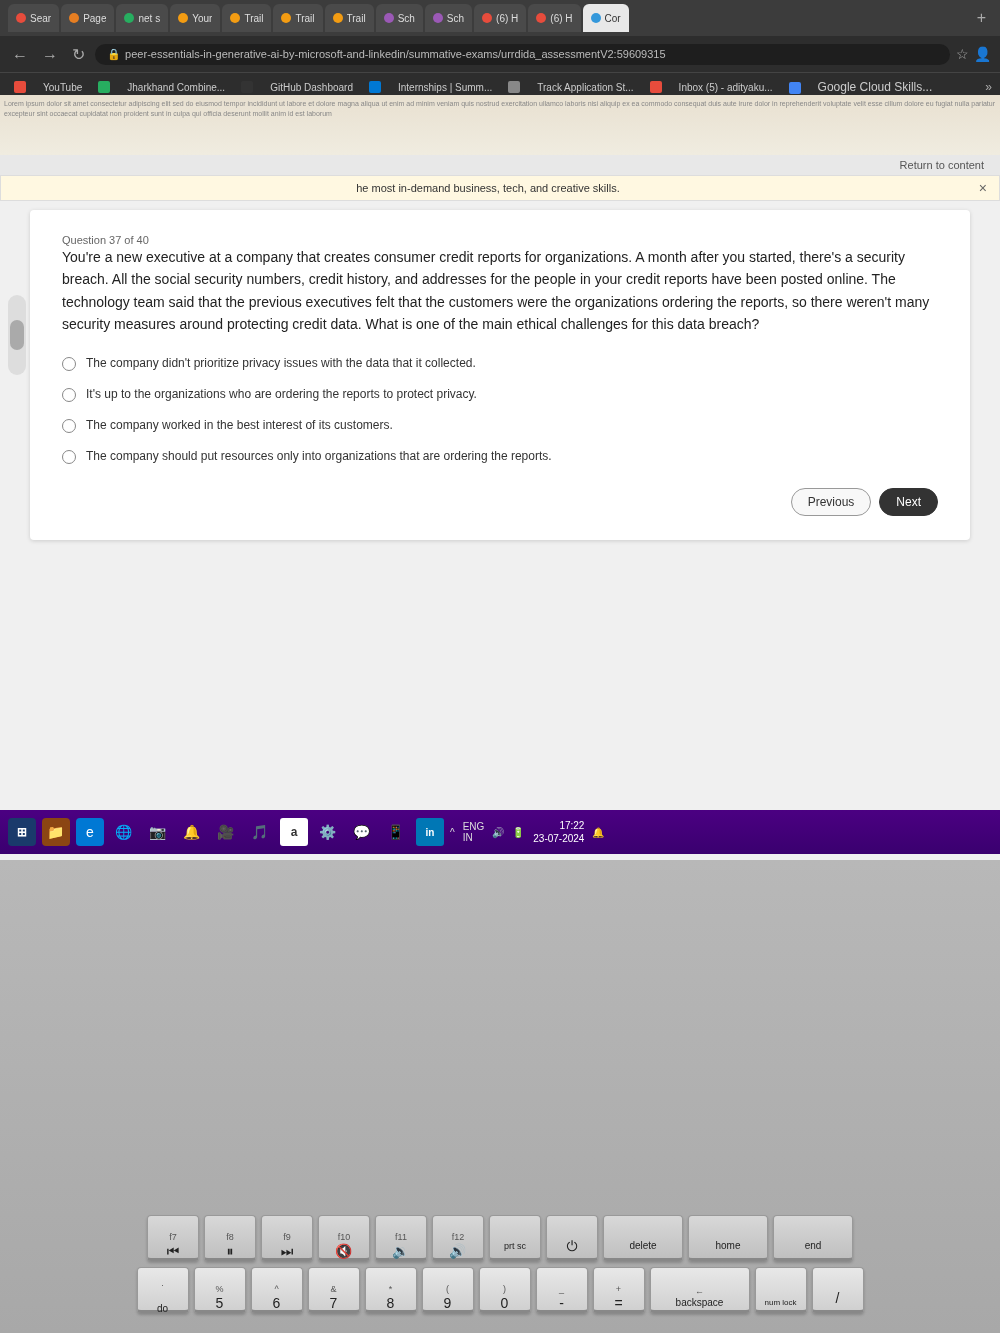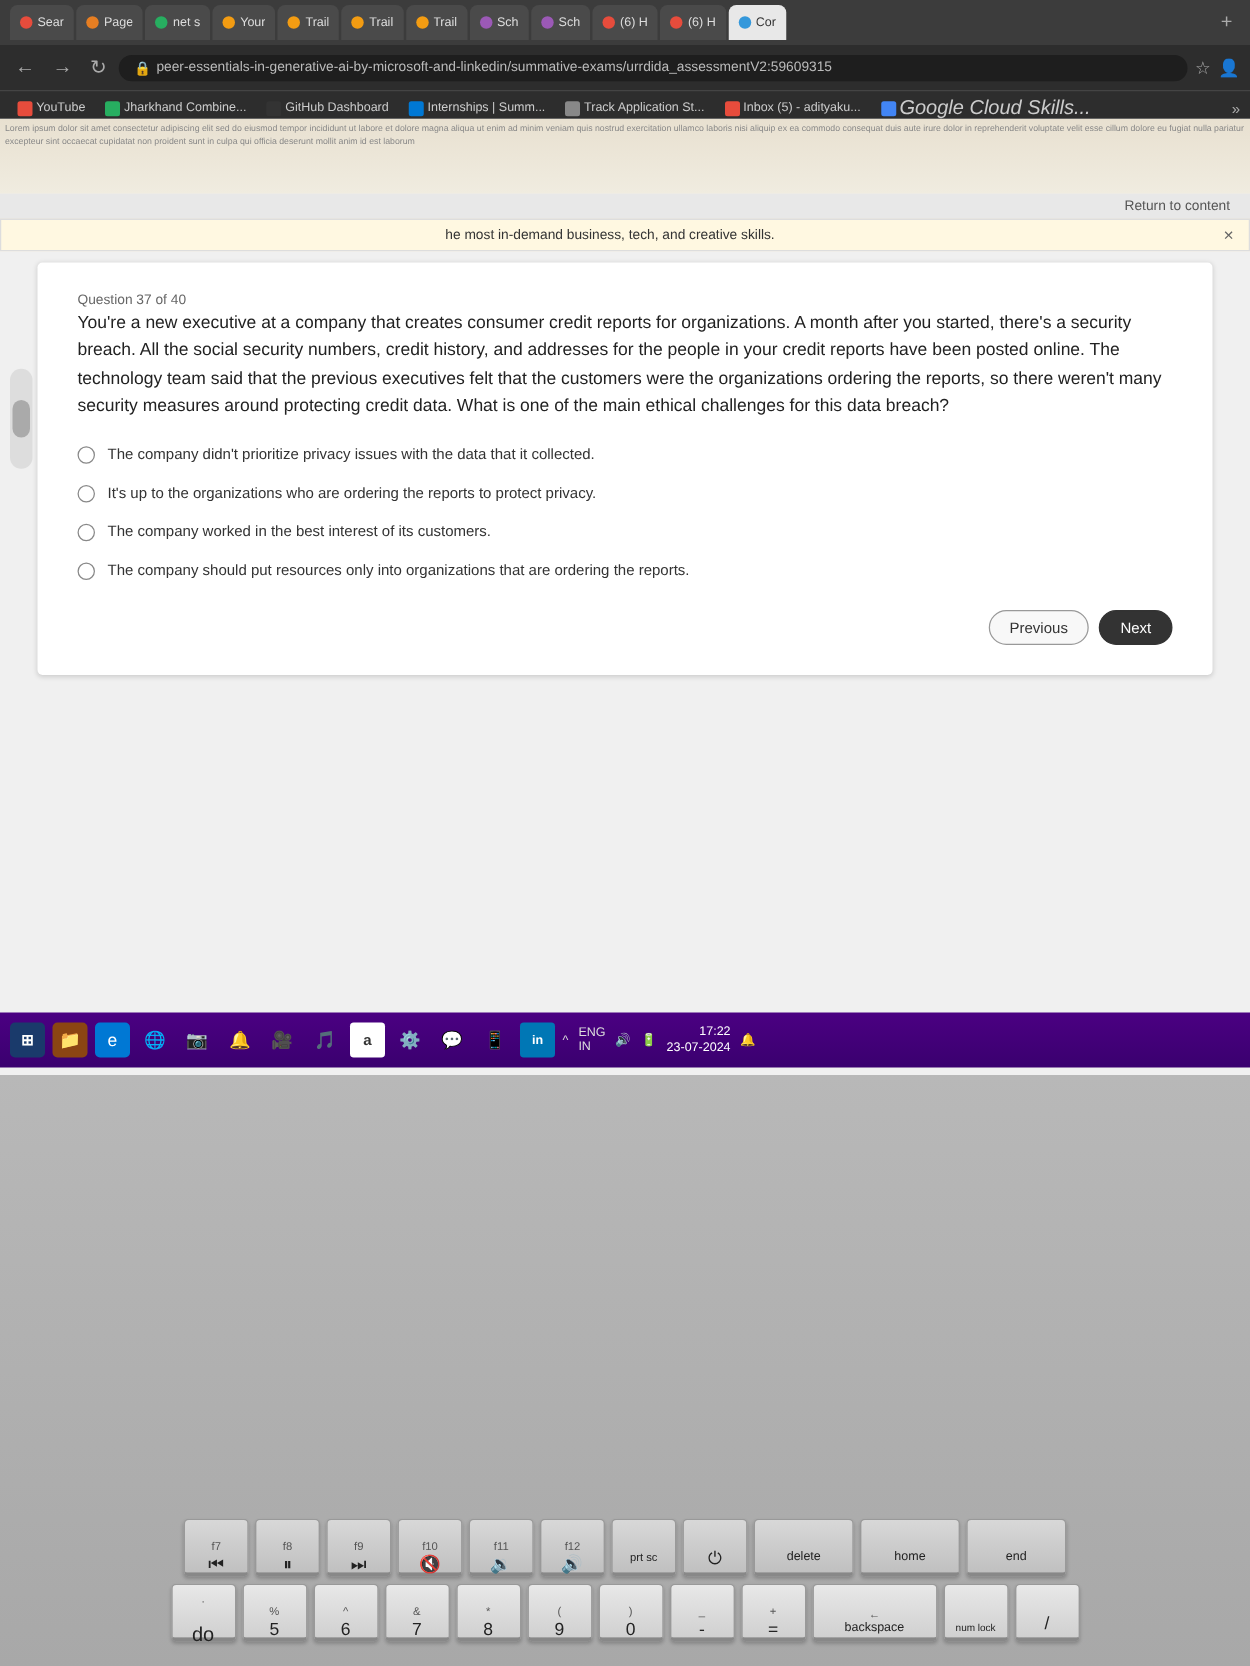--- a/index.html
+++ b/index.html
@@ -139,22 +139,22 @@
       padding: 0 8px;
       gap: 4px;
       font-size: 10px;
       color: #ccc;
       overflow: hidden;
       border-top: 1px solid #444;
     }
 
     .bookmark-item {
       display: flex;
-      align-items: center;
-      gap: 3px;
+      align-items: flex-end;
+      gap: 17px;
       padding: 2px 6px;
       border-radius: 3px;
       cursor: pointer;
       white-space: nowrap;
       font-size: 10px;
       color: #ccc;
     }
 
     
     .web-content {
@@ -530,21 +530,21 @@
             <div class="bookmark-item">
               <span style="width:12px;height:12px;background:#888;border-radius:2px;display:inline-block;flex-shrink:0;"></span>
               <span style="font-size:10px;color:#ccc;">Track Application St...</span>
             </div>
             <div class="bookmark-item">
               <span style="width:12px;height:12px;background:#e74c3c;border-radius:2px;display:inline-block;flex-shrink:0;"></span>
               <span style="font-size:10px;color:#ccc;">Inbox (5) - adityaku...</span>
             </div>
             <div class="bookmark-item">
               <span style="width:12px;height:12px;background:#4285f4;border-radius:2px;display:inline-block;flex-shrink:0;"></span>
-              <span style="font-size:16px;color:#ccc;font-style:italic;">Google Cloud Skills...</span>
+              <span style="font-size:12px;color:#ccc;">Google Cloud Skills...</span>
             </div>
           </div>
         <span style="color:#aaa;font-size:12px;cursor:pointer;">»</span>
       </div>
     </div>
 
     <div class="web-content">
 
       <div class="bg-text">
         Lorem ipsum dolor sit amet consectetur adipiscing elit sed do eiusmod tempor incididunt ut labore et dolore magna aliqua ut enim ad minim veniam quis nostrud exercitation ullamco laboris nisi aliquip ex ea commodo consequat duis aute irure dolor in reprehenderit voluptate velit esse cillum dolore eu fugiat nulla pariatur excepteur sint occaecat cupidatat non proident sunt in culpa qui officia deserunt mollit anim id est laborum
@@ -701,21 +701,21 @@
       </div>
       <div class="key key-wide key-special">
         <div class="key-top"></div>
         <div class="key-main" style="font-size:10px;">end</div>
       </div>
     </div>
 
     <div class="keyboard-row">
       <div class="key">
         <div class="key-top">·</div>
-        <div class="key-main" style="font-size:16px;margin-top:12px;">do</div>
+        <div class="key-main" style="font-size:10px;margin-top:12px;">do</div>
       </div>
       <div class="key">
         <div class="key-top">%</div>
         <div class="key-main">5</div>
       </div>
       <div class="key">
         <div class="key-top">^</div>
         <div class="key-main">6</div>
       </div>
       <div class="key">

